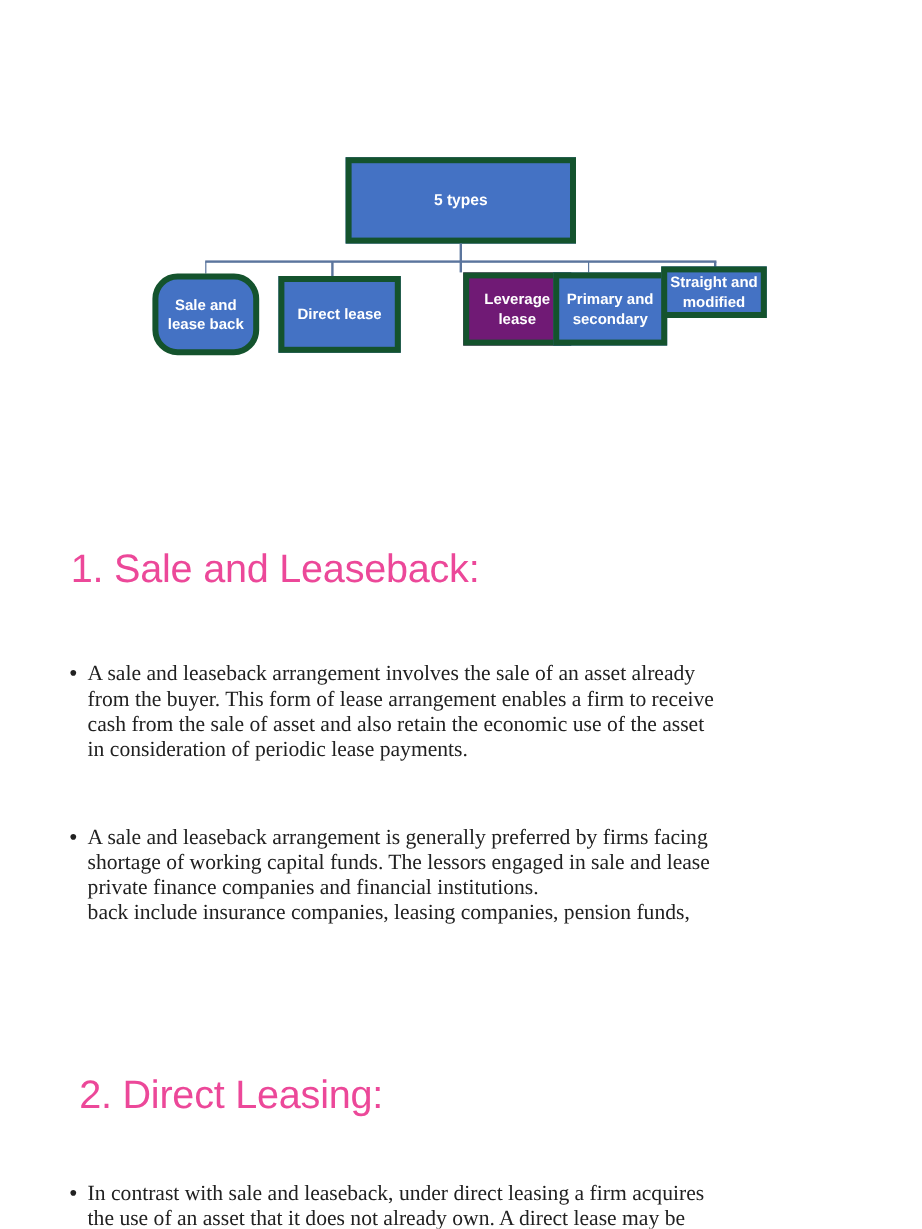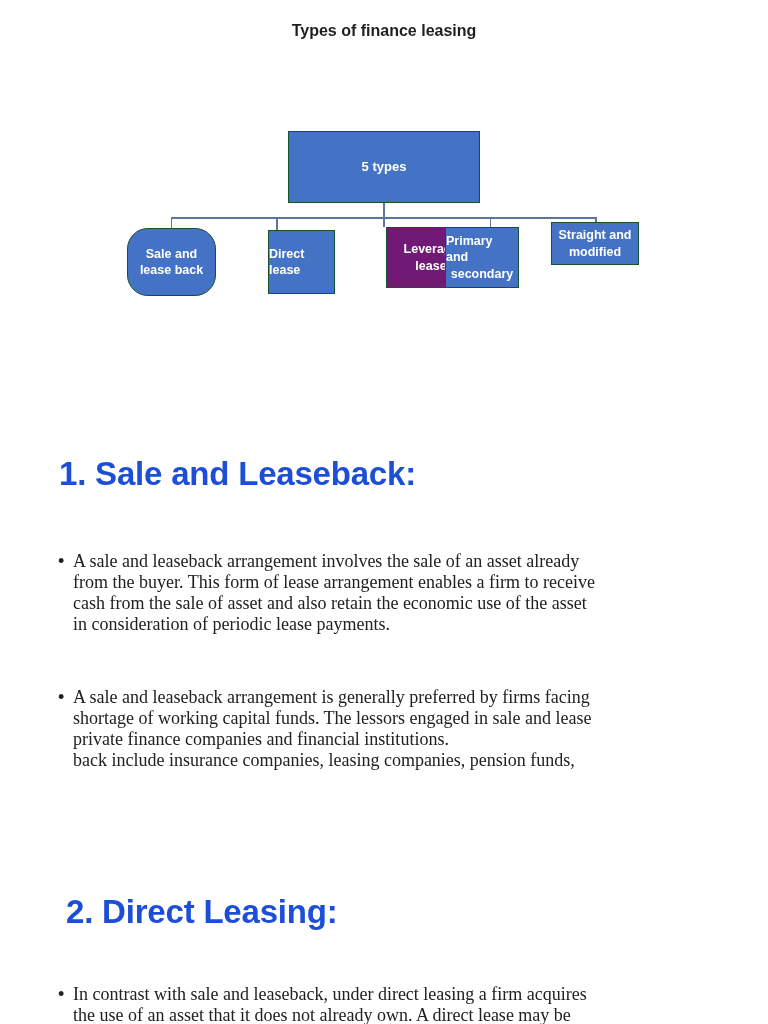--- a/index.html
+++ b/index.html
@@ -22,54 +22,54 @@
     text-align: center;
     font-size: 16px;
     font-weight: 700;
     color: #1f1f1f;
   }
 
   
   .node {
     position: absolute;
     background: #4472C4;
-    border: 1px solid #14532d;
+    border: 5px solid #14532d;
     box-sizing: border-box;
     color: #ffffff;
     font-weight: 700;
     display: flex;
     flex-direction: column;
     align-items: center;
     justify-content: center;
-    text-align: left;
+    text-align: right;
     font-size: 12.5px;
     line-height: 1.3;
   }
   .node.root { left: 288px; top: 131px; width: 192px; height: 72px; font-size: 13px; }
   .node.c1 { left: 127px; top: 228px; width: 89px; height: 68px; }
-  .node.c2 { left: 232px; top: 230px; width: 67px; height: 64px; margin-left: 36px; }
+  .node.c2 { left: 232px; top: 230px; width: 102px; height: 64px; }
   .node.c3 { left: 341px; top: 227px; width: 90px; height: 61px; }
-  .node.c4 { left: 445px; top: 227px; width: 74px; height: 61px; }
+  .node.c4 { left: 461px; top: 227px; width: 95px; height: 61px; }
   .node.c5 { left: 551px; top: 222px; width: 88px; height: 43px; }
 
   .conn { position: absolute; background: #5b759d; }
   .conn.stem   { left: 383px; top: 203px; width: 1.5px; height: 15px; }
   .conn.hbar   { left: 170.5px; top: 217px; width: 426px; height: 1.5px; }
   .conn.drop1  { left: 170.5px; top: 218px; width: 1.5px; height: 10px; }
   .conn.drop2  { left: 276px;   top: 218px; width: 1.5px; height: 12px; }
   .conn.drop3  { left: 383px;   top: 218px; width: 1.5px; height: 9px; }
   .conn.drop4  { left: 489.5px; top: 218px; width: 1.5px; height: 9px; }
   .conn.drop5  { left: 595px;   top: 218px; width: 1.5px; height: 5px; }
 
   
   .heading {
     position: absolute;
     font-size: 33px;
-    font-weight: 700;
-    color: #1d4ed8;
+    font-weight: 400;
+    color: #ec4899;
     letter-spacing: -0.2px;
     white-space: nowrap;
   }
   .heading.h1 { left: 59px; top: 455px; }
   .heading.h2 { left: 66px; top: 893px; }
 
   .bullet {
     position: absolute;
     left: 58px;
     display: flex;
@@ -81,21 +81,20 @@
   .bullet .lines div { white-space: nowrap; font-family: Liberation Serif, serif; }
   .bullet.b1 { top: 551px; }
   .bullet.b2 { top: 687px; }
   .bullet.b3 { top: 984px; }
 </style>
 </head>
 <body>
 
 <div class="page">
 
-  <div class="slide-title">Types of finance leasing</div>
 
   <div>
     <div class="node root" style="background-color: rgb(68, 114, 196);">
       <div>5 types</div>
     </div>
 
     <div class="conn stem" style="background-color: rgb(91, 117, 157);"></div>
     <div class="conn hbar" style="background-color: rgb(91, 117, 157);"></div>
     <div class="conn drop1" style="background-color: rgb(91, 117, 157);"></div>
     <div class="conn drop2" style="background-color: rgb(91, 117, 157);"></div>

